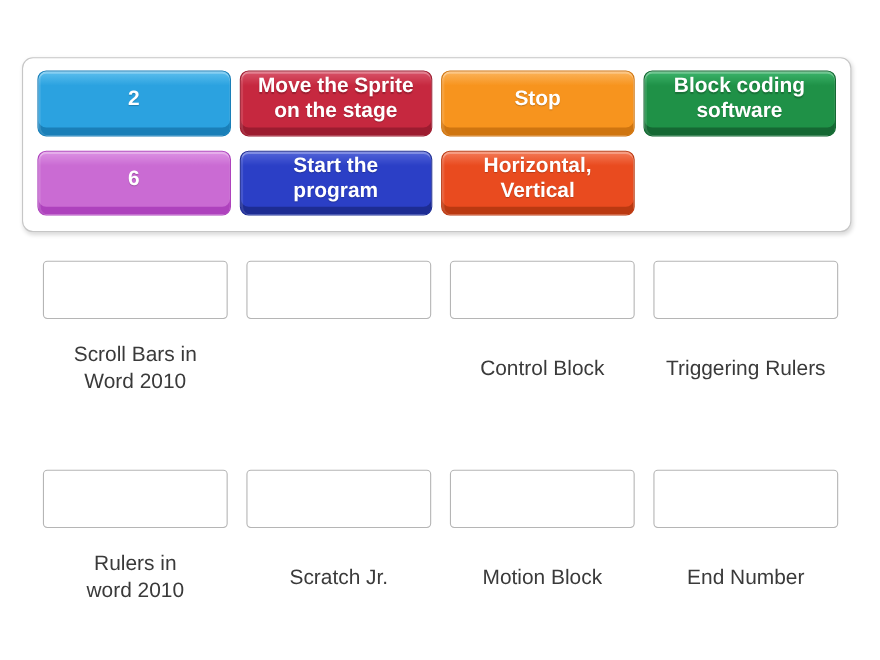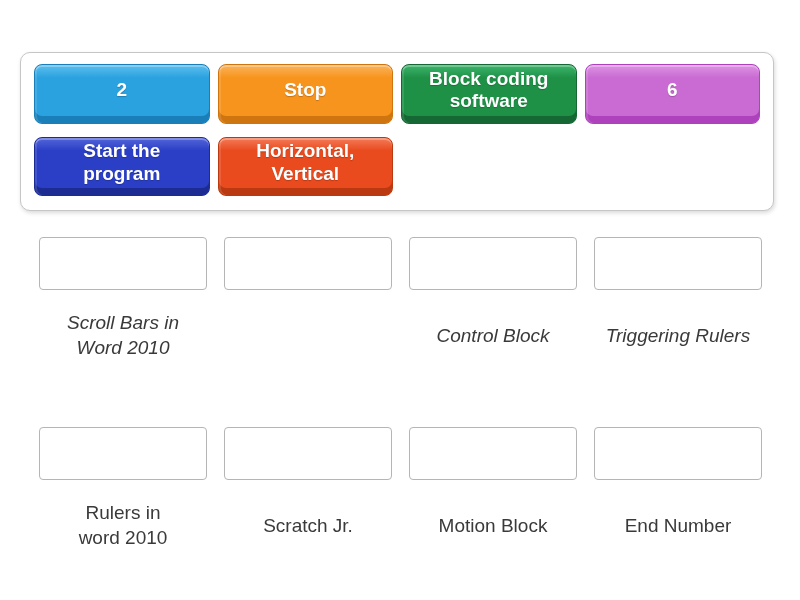--- a/index.html
+++ b/index.html
@@ -58,21 +58,21 @@
   }
   
   .target-row {
     position: absolute;
     left: 39px;
     width: 723px;
     display: grid;
     grid-template-columns: repeat(4, 1fr);
     column-gap: 17px;
   }
-  .target-row.row1 { top: 237px; font-style: italic; }
+  .target-row.row1 { top: 237px; }
   .target-row.row2 { top: 427px; }
   .target {
     display: flex;
     flex-direction: column;
     align-items: center;
   }
   .slot {
     width: 100%;
     height: 53px;
     box-sizing: border-box;
@@ -93,20 +93,22 @@
     white-space: pre-line;
   }
 </style>
 </head>
 <body>
 
 <div class="stage">
 
   <div class="tray">
     <div class="tile" style="--c: #2ba2e0; --cl: #5dbfee; --cd: #1a7fb8;">2</div>
+    <div class="tile" style="--c: #c6283f; --cl: #d9556a; --cd: #9c1c30;">Move the Sprite
+on the stage</div>
     <div class="tile" style="--c: #f7941e; --cl: #fbb45c; --cd: #cf7510;">Stop</div>
     <div class="tile" style="--c: #1f9147; --cl: #3db56c; --cd: #156833;">Block coding
 software</div>
     <div class="tile" style="--c: #ca6bd3; --cl: #dd93e4; --cd: #ae42bd;">6</div>
     <div class="tile" style="--c: #2b3fc6; --cl: #5365d9; --cd: #1d2c93;">Start the
 program</div>
     <div class="tile" style="--c: #e94b1f; --cl: #f47b58; --cd: #ba3911;">Horizontal,
 Vertical</div>
   </div>
 

